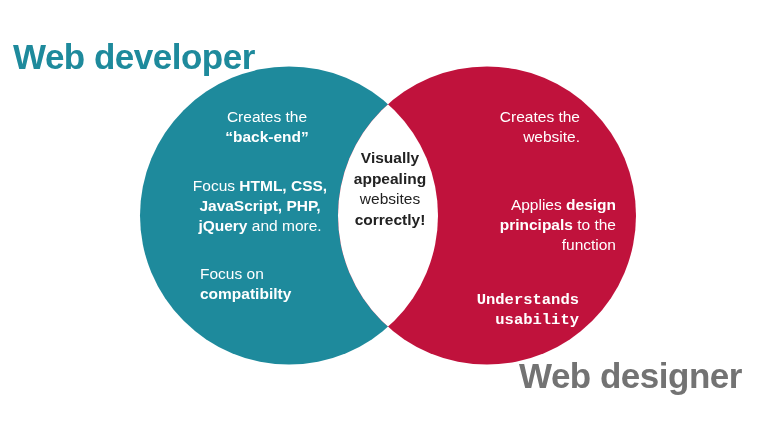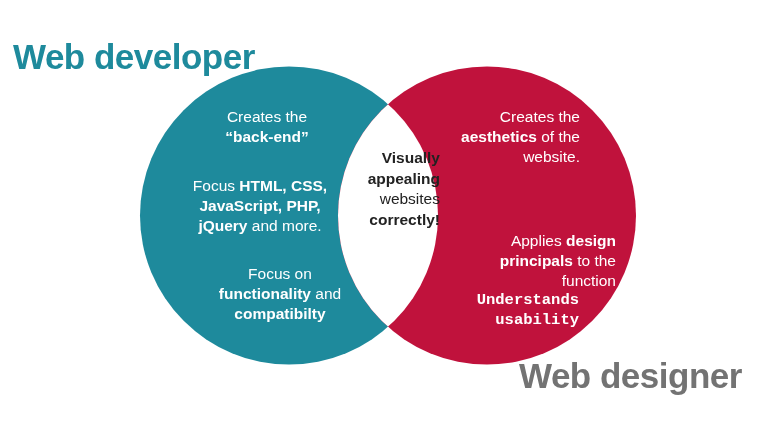--- a/index.html
+++ b/index.html
@@ -11,28 +11,28 @@
     }
     .stage { position: absolute; left: 0; top: 0; width: 768px; height: 427px; }
     svg.venn { position: absolute; left: 0; top: 0; }
     .title {
       position: absolute; font-weight: bold; font-size: 35px; letter-spacing: -0.5px;
       white-space: nowrap; line-height: 1;
     }
     .title-dev { left: 13px; top: 39px; color: #1E8A9C; }
     .title-des { left: 519px; top: 358px; color: #737373; }
     .block {
-      position: absolute; color: #ffffff; font-size: 15.5px; line-height: 20px; text-align: center;
+      position: absolute; color: #ffffff; font-size: 15.5px; line-height: 20px;
     }
     .block b { font-weight: bold; }
     .left { text-align: center; }
     .right { text-align: right; }
     .center-text {
       position: absolute; left: 340px; top: 148px; width: 100px;
-      text-align: right; color: #222; font-size: 15.5px; line-height: 20.5px;
+      text-align: center; color: #222; font-size: 15.5px; line-height: 20.5px;
     }
     .center-text b { font-weight: bold; }
   </style>
 </head>
 <body>
 
 <div class="stage">
   <svg class="venn" width="768" height="427" viewBox="0 0 768 427">
     <defs>
       <clipPath id="clipLeft">
@@ -51,37 +51,35 @@
     <div>Creates the</div>
     <div><b>“back-end”</b></div>
   </div>
   <div class="block left" style="left:160px; top:176px; width:200px;">
     <div><span>Focus </span><b>HTML, CSS,</b></div>
     <div><b>JavaScript, PHP,</b></div>
     <div><b>jQuery</b><span> and more.</span></div>
   </div>
   <div class="block" style="left:200px; top:264px; width:160px;">
     <div>Focus on</div>
-    <div><b>functionality</b><span> and</span></div>
     <div><b>compatibilty</b></div>
   </div>
 
   <div class="center-text">
     <div><b>Visually</b></div>
     <div><b>appealing</b></div>
     <div>websites</div>
     <div><b>correctly!</b></div>
   </div>
 
   <div class="block right" style="left:430px; top:107px; width:150px;">
     <div>Creates the</div>
-    <div><b>aesthetics</b><span> of the</span></div>
     <div>website.</div>
   </div>
-  <div class="block right" style="left:430px; top:195px; width:186px;margin-top:36px;">
+  <div class="block right" style="left:430px; top:195px; width:186px;">
     <div><span>Applies </span><b>design</b></div>
     <div><b>principals</b><span> to the</span></div>
     <div>function</div>
   </div>
   <div class="block right" style="left:430px; top:290px; width:149px;font-family:Liberation Mono, monospace;">
     <div><b>Understands</b></div>
     <div><b>usability</b></div>
   </div>
 </div>
 

